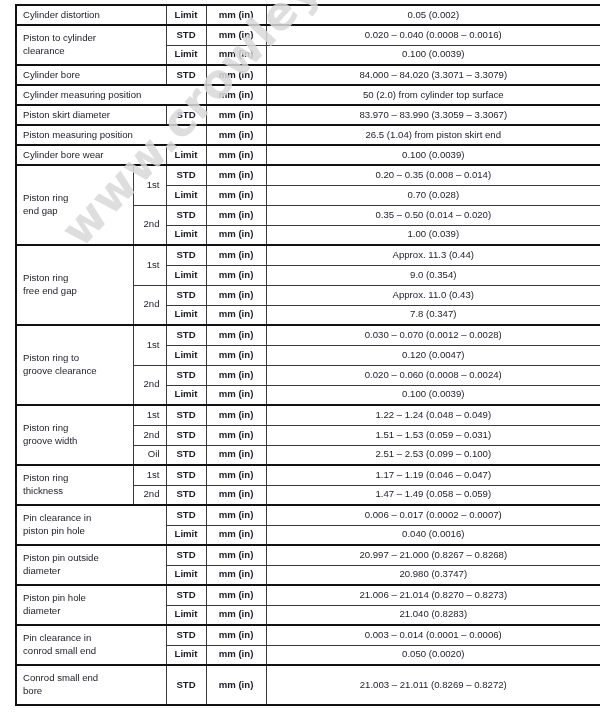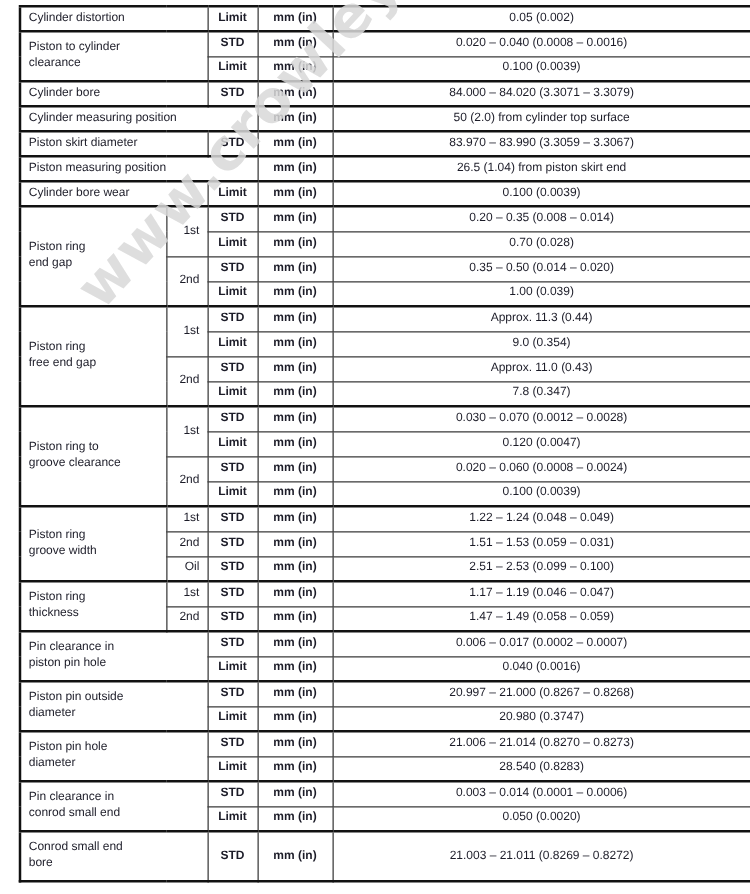--- a/index.html
+++ b/index.html
@@ -287,21 +287,21 @@
           </tr>
           <tr class="group-start">
             <td class="name" colspan="2" rowspan="2">Piston pin hole<br>diameter</td>
             <td class="kind">STD</td>
             <td class="unit">mm (in)</td>
             <td class="value">21.006 – 21.014 (0.8270 – 0.8273)</td>
           </tr>
           <tr>
             <td class="kind">Limit</td>
             <td class="unit">mm (in)</td>
-            <td class="value">28.540 (0.8283)</td>
+            <td class="value">21.040 (0.8283)</td>
           </tr>
           <tr class="group-start">
             <td class="name" colspan="2" rowspan="2">Pin clearance in<br>conrod small end</td>
             <td class="kind">STD</td>
             <td class="unit">mm (in)</td>
             <td class="value">0.003 – 0.014 (0.0001 – 0.0006)</td>
           </tr>
           <tr>
             <td class="kind">Limit</td>
             <td class="unit">mm (in)</td>

